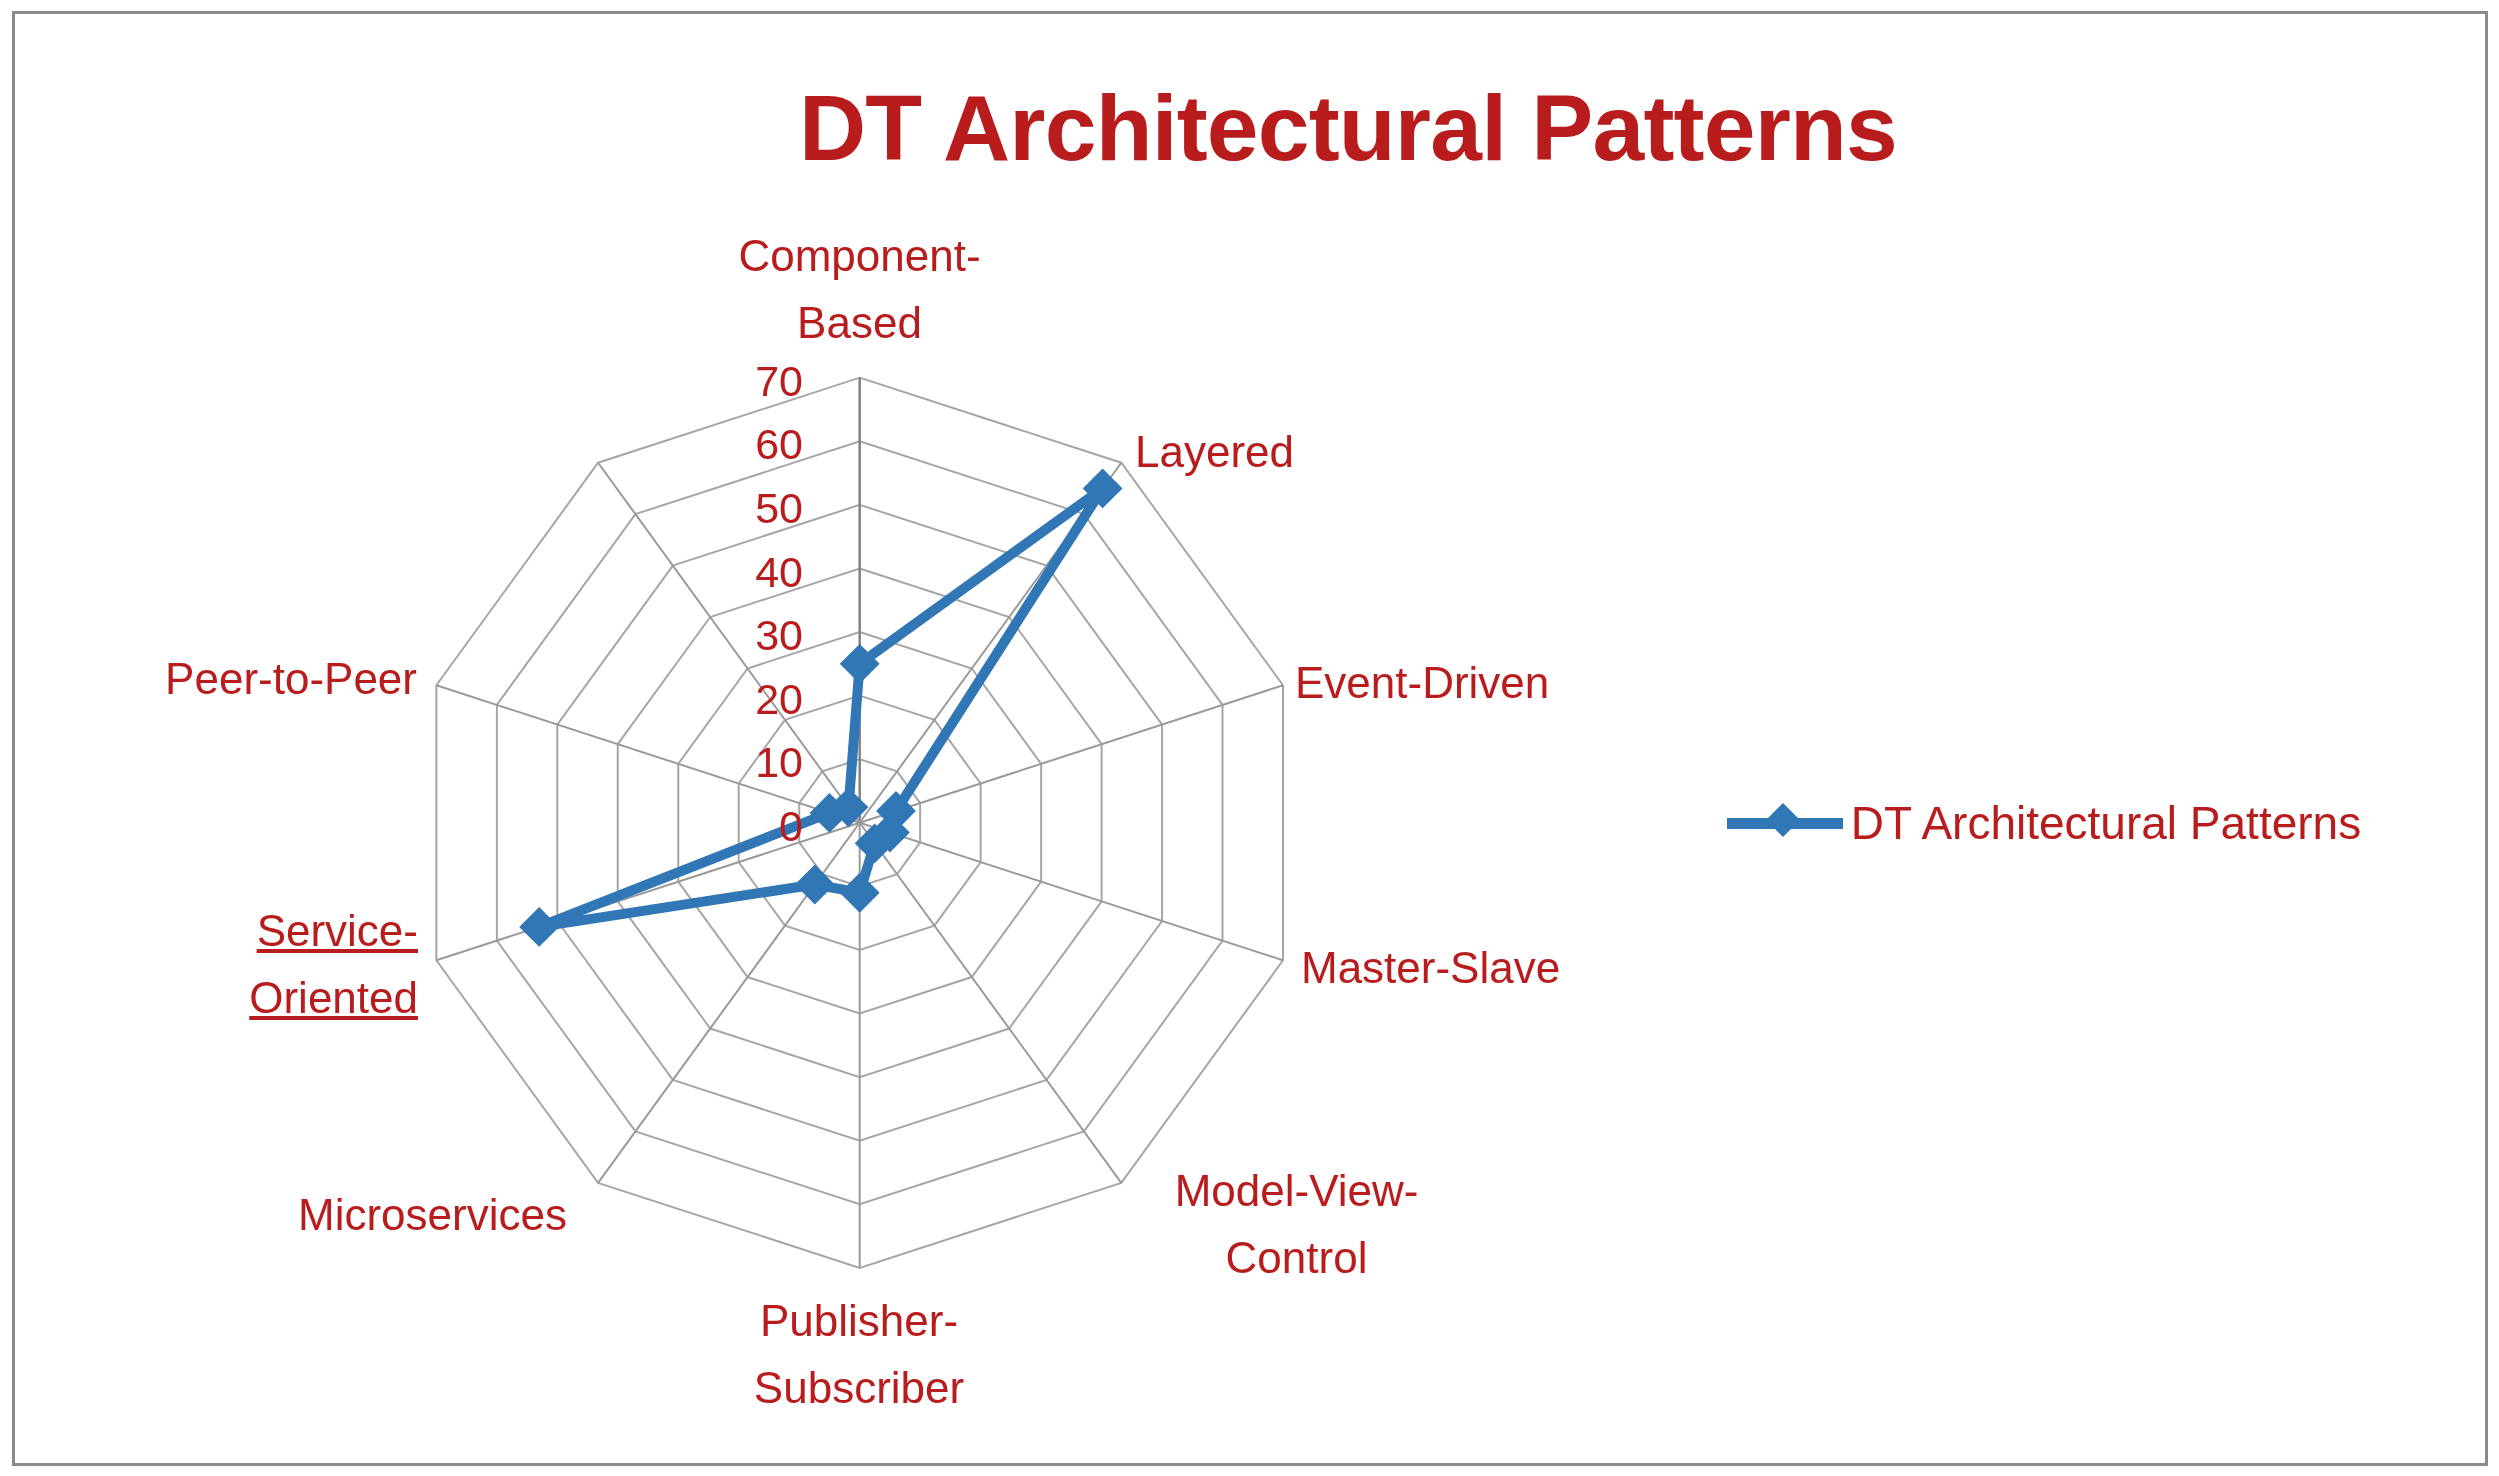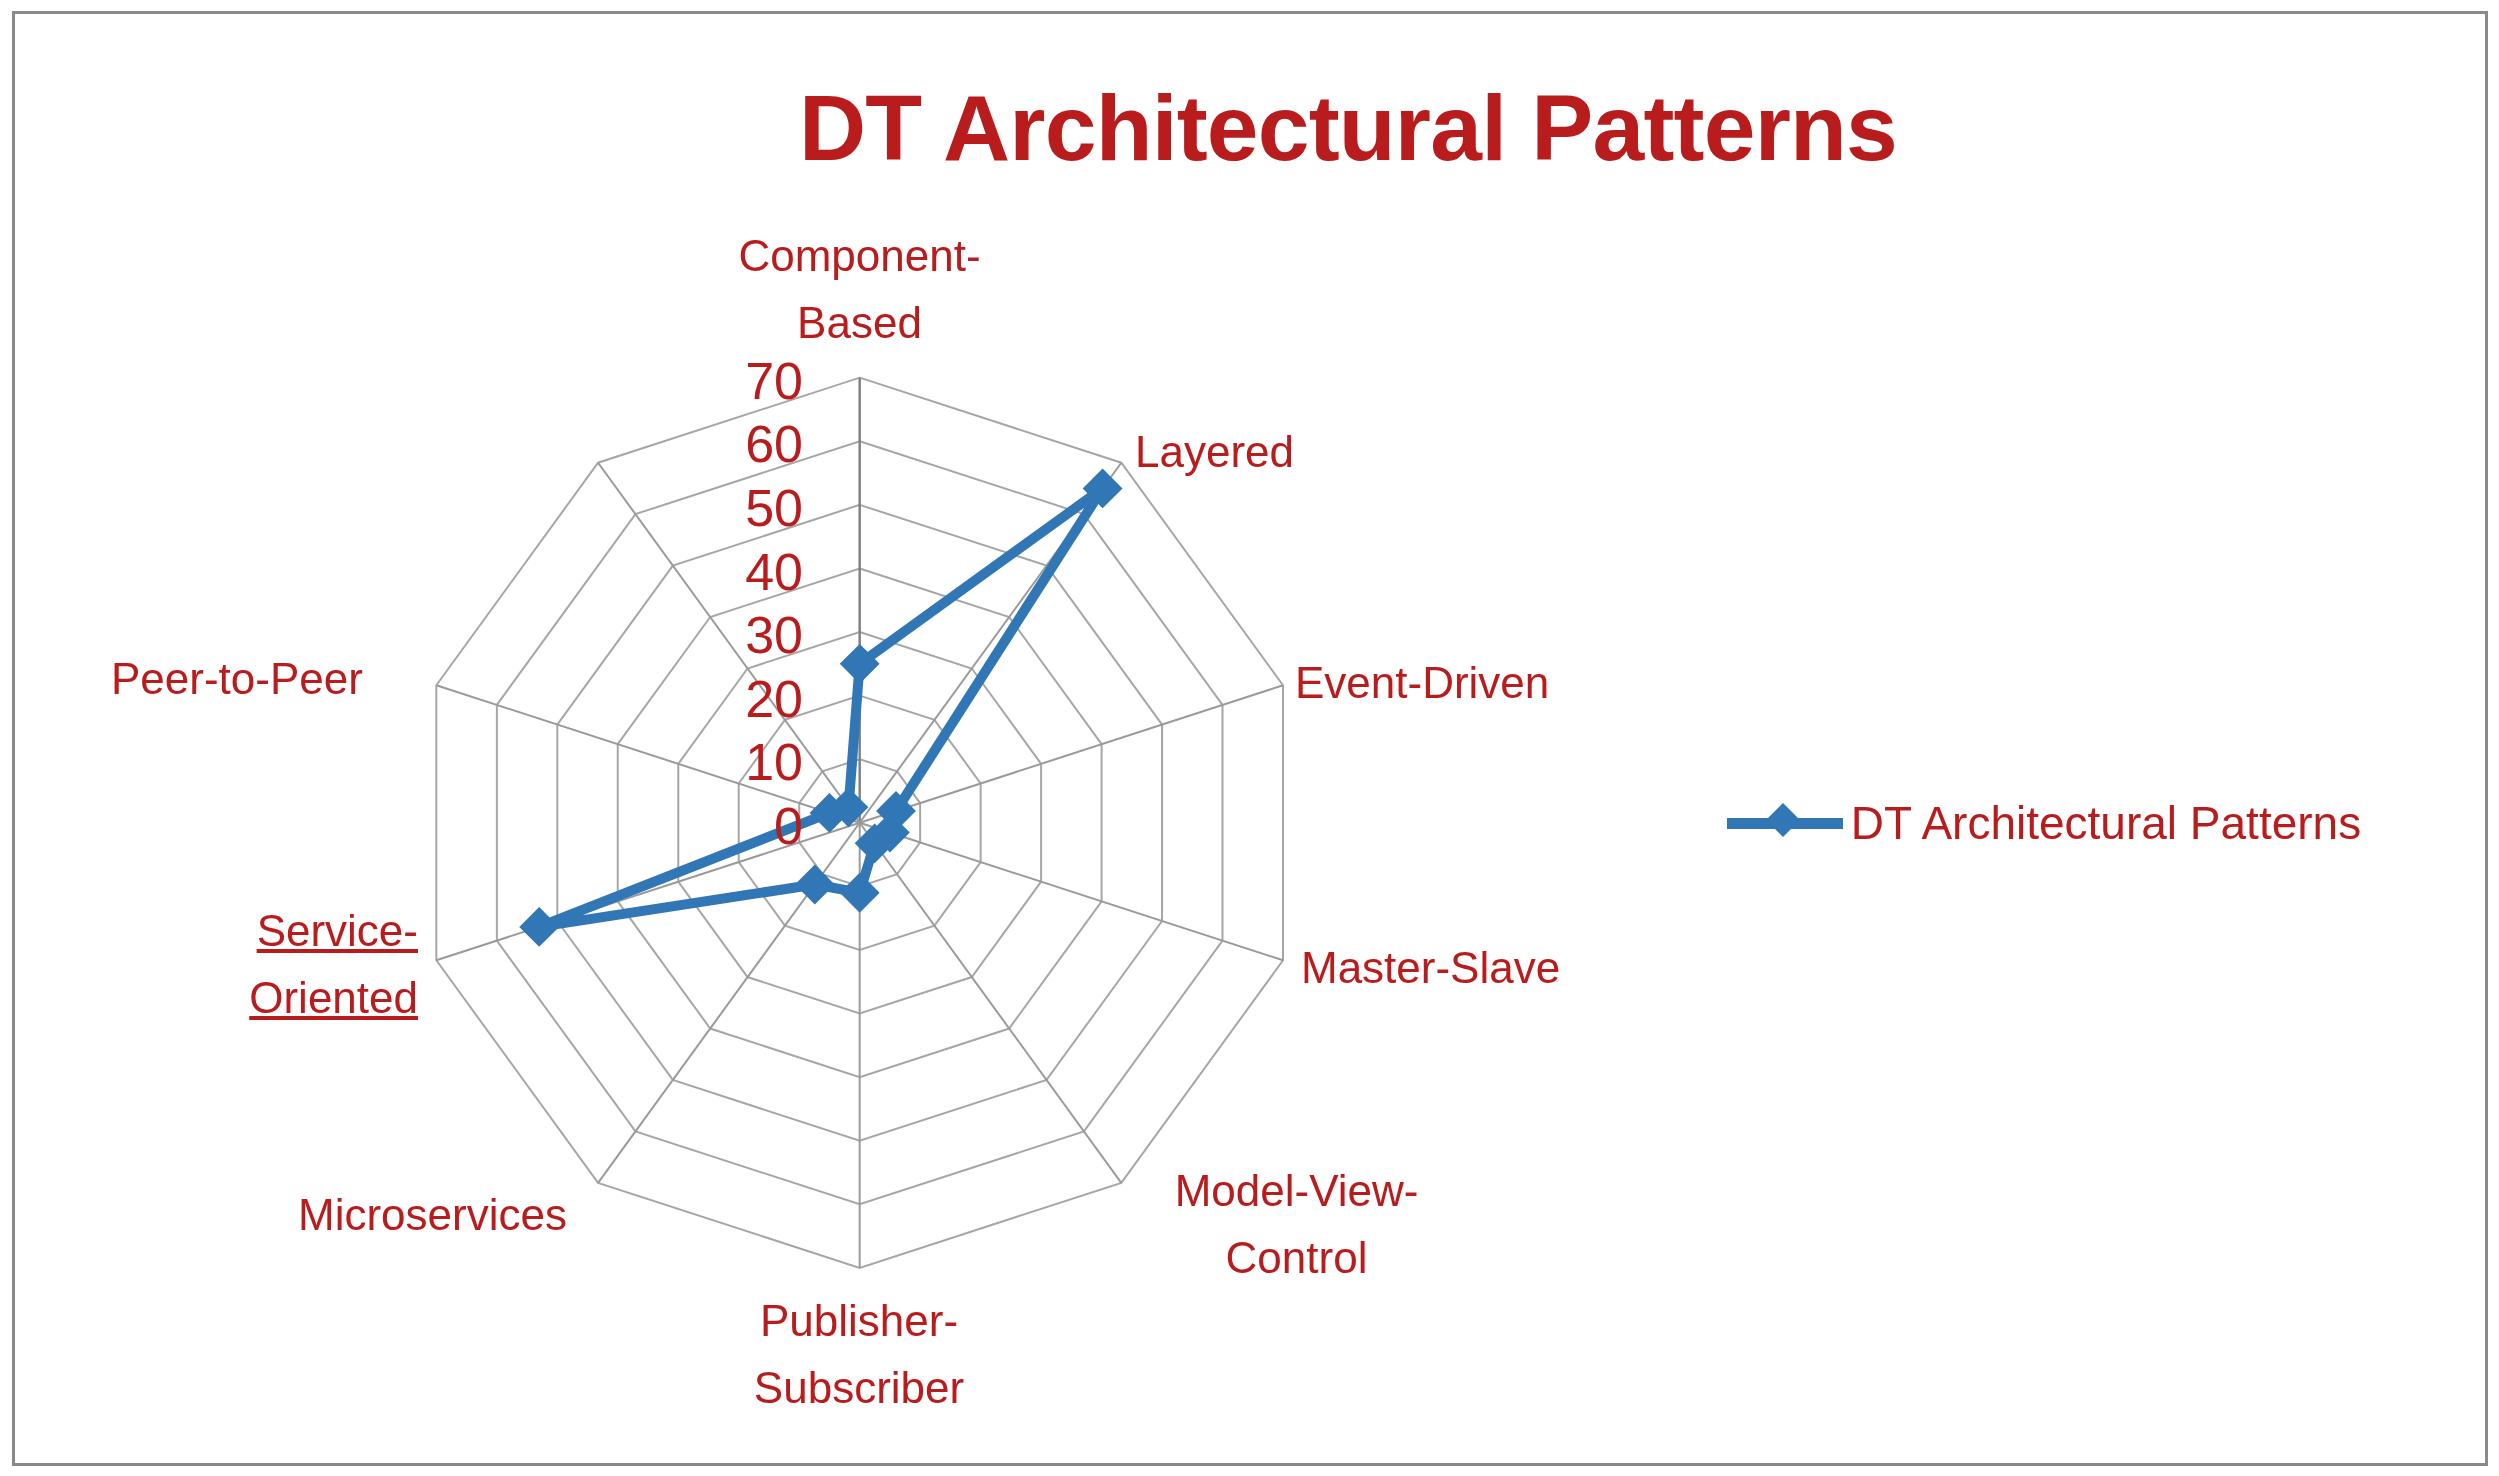--- a/index.html
+++ b/index.html
@@ -4,21 +4,21 @@
 <style>
   html,body{margin:0;padding:0;background:#fff;}
   #canvas{position:relative;width:2500px;height:1477px;background:#ffffff;overflow:hidden;
           font-family:"Liberation Sans",sans-serif;color:#b91c1c;}
   #frame{position:absolute;left:12.3px;top:10.7px;right:12.3px;bottom:10.7px;border:3.8px solid #8a8a8a;}
   #chart-title{position:absolute;left:199px;top:75px;width:2298px;text-align:center;
                font-size:93px;font-weight:bold;letter-spacing:-0.8px;}
   #radar-svg{position:absolute;left:0;top:0;}
   .axis-label{position:absolute;font-size:44px;line-height:67px;white-space:normal;}
   .nowrap{white-space:nowrap;}
-  .tick-label{position:absolute;width:130px;text-align:right;font-size:52px;line-height:66px;}
+  .tick-label{position:absolute;width:130px;text-align:right;font-size:43px;line-height:66px;}
   #legend{position:absolute;left:1727px;top:797px;height:52px;display:flex;align-items:center;}
   #legend-line{position:relative;width:116px;height:10.7px;margin-top:1.5px;}
   #legend-line .seg{position:absolute;left:0;top:0;width:116px;height:10.7px;}
   #legend-marker{position:absolute;left:44px;top:-10.7px;width:24px;height:24px;transform:rotate(45deg);}
   #legend-text{margin-left:7.7px;font-size:46px;line-height:52px;}
 </style>
 </head>
 <body>
 
 <div id="canvas">
@@ -58,21 +58,21 @@
     </svg>
 
   <div class="axis-label" style="left:714px;top:222px;width:291px;text-align:center;">Component-Based</div>
   <div class="axis-label nowrap" style="left:1135px;top:418px;">Layered</div>
   <div class="axis-label nowrap" style="left:1295px;top:649px;">Event-Driven</div>
   <div class="axis-label nowrap" style="left:1301px;top:934px;">Master-Slave</div>
   <div class="axis-label" style="left:1132px;top:1157px;width:329px;text-align:center;">Model-View-Control</div>
   <div class="axis-label" style="left:729px;top:1287px;width:260px;text-align:center;">Publisher-Subscriber</div>
   <div class="axis-label nowrap" style="left:241px;top:1181px;width:383px;text-align:center;">Microservices</div>
   <div class="axis-label" style="left:112px;top:897px;width:306px;text-align:right;text-decoration:underline;">Service-Oriented</div>
-  <div class="axis-label nowrap" style="left:111px;top:645px;width:306px;">Peer-to-Peer</div>
+  <div class="axis-label nowrap" style="left:111px;top:645px;width:306px;text-align:right;">Peer-to-Peer</div>
 
   <div id="tick-labels">
       <div class="tick-label" style="left: 673px; top: 793px;">0</div>
       <div class="tick-label" style="left: 673px; top: 729px;">10</div>
       <div class="tick-label" style="left: 673px; top: 666px;">20</div>
       <div class="tick-label" style="left: 673px; top: 602px;">30</div>
       <div class="tick-label" style="left: 673px; top: 539px;">40</div>
       <div class="tick-label" style="left: 673px; top: 475px;">50</div>
       <div class="tick-label" style="left: 673px; top: 411px; text-align: right;">60</div>
       <div class="tick-label" style="left: 673px; top: 348px;">70</div>

